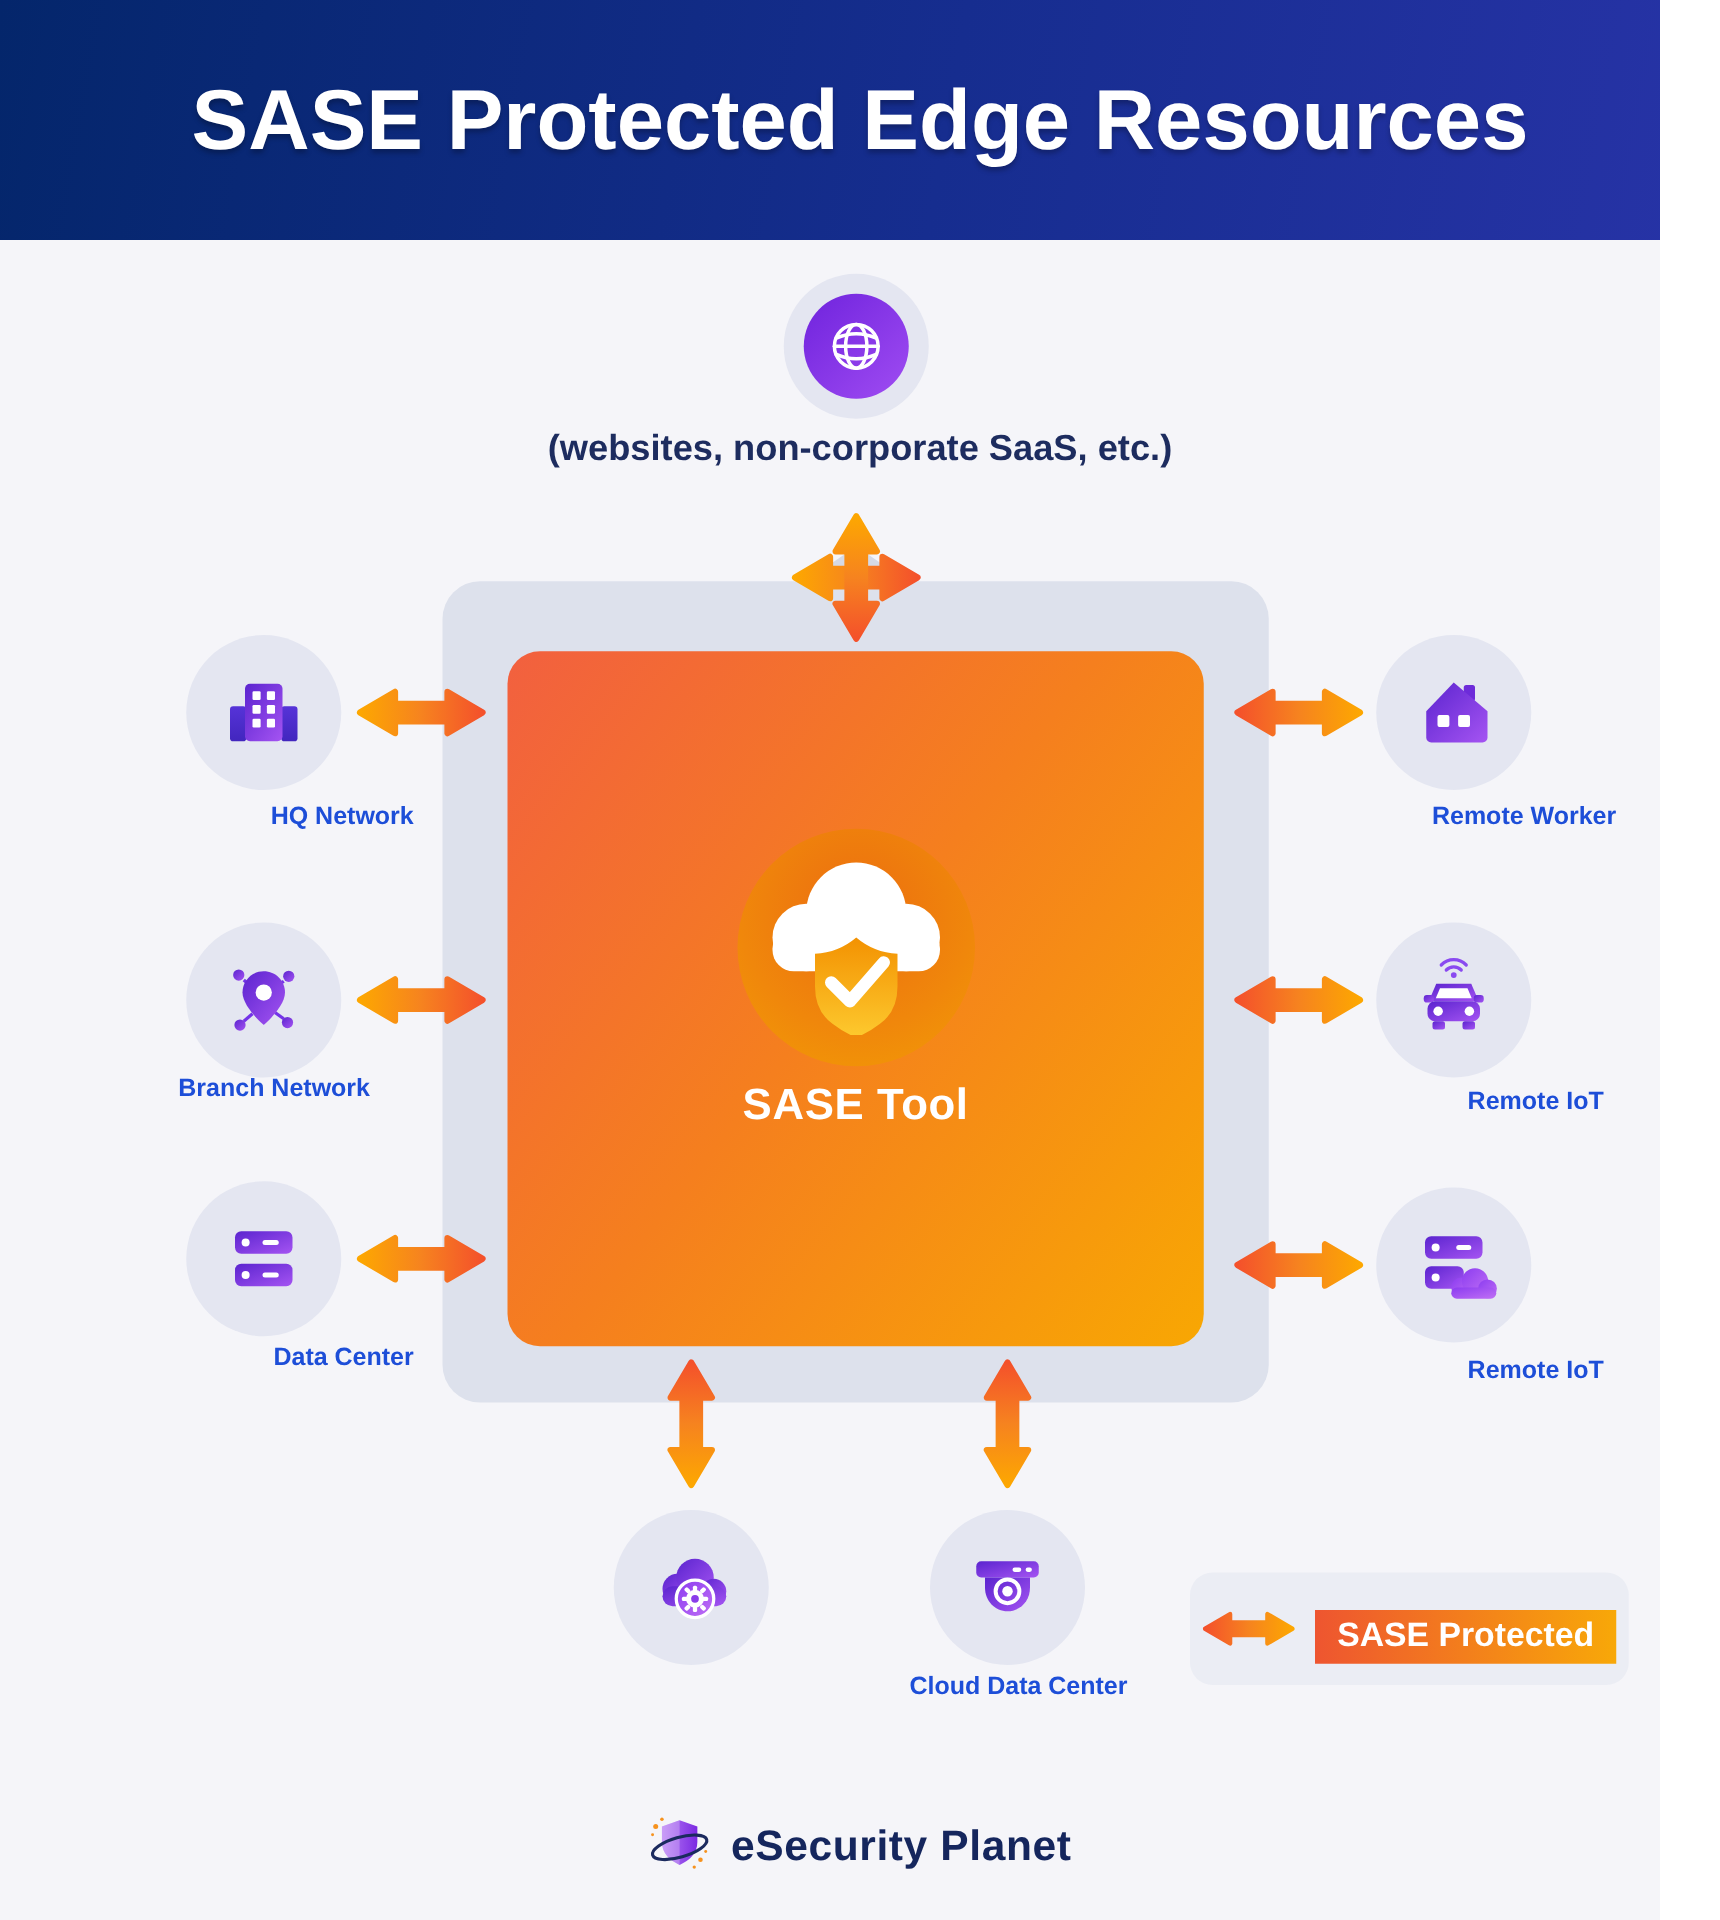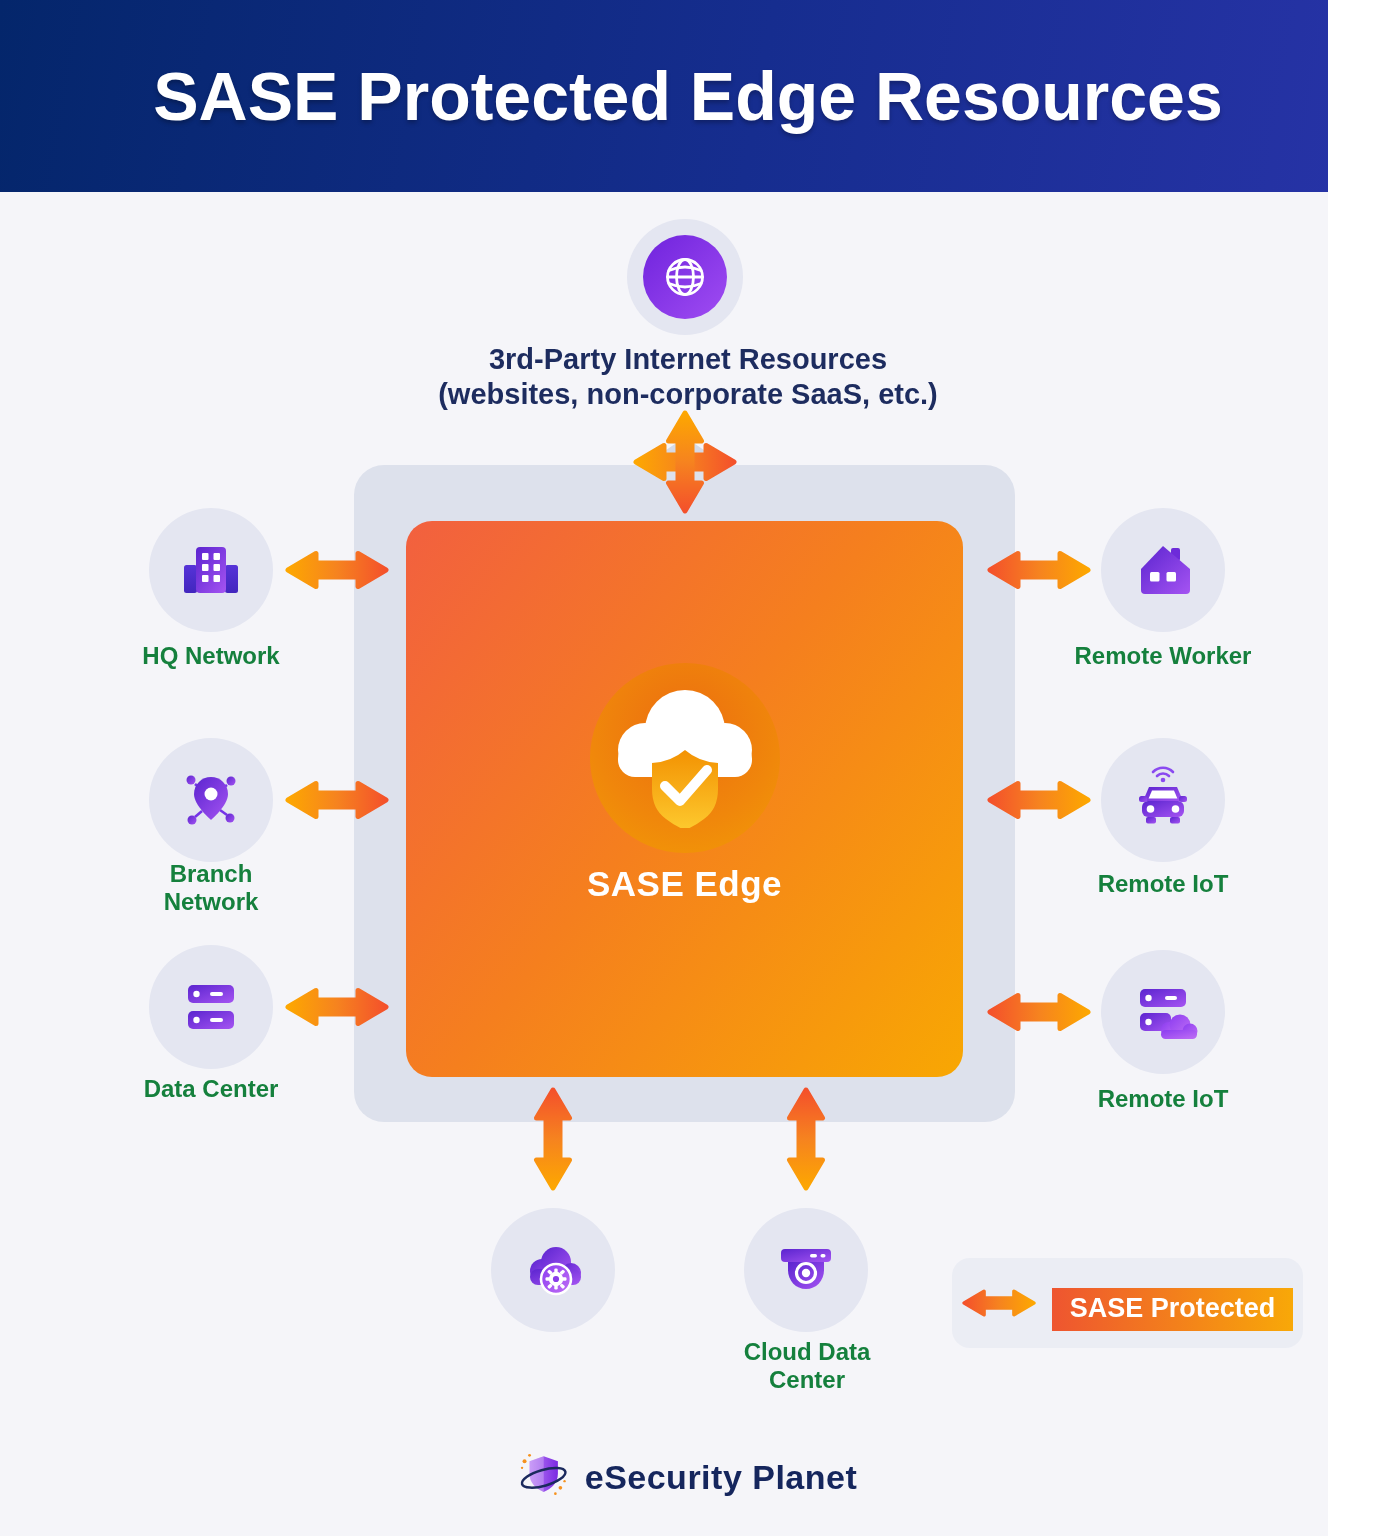--- a/index.html
+++ b/index.html
@@ -50,22 +50,22 @@
   }
   .circle.small{width:116px; height:116px;}
   .purple-disc{
     width:84px; height:84px; border-radius:50%;
     background:linear-gradient(135deg,#6f23dd 0%, #a04cf2 100%);
     display:flex; align-items:center; justify-content:center;
   }
   
   .nlabel{
     position:absolute; transform:translateX(-50%);
-    color:#15803d; font-size:24px; font-weight:600; line-height:1.18;
-    text-align:center;
+    color:#1d4ed8; font-size:20px; font-weight:600; line-height:1.18;
+    text-align:right;
   }
   .toplabel{
     position:absolute; left:688px; top:342px; transform:translateX(-50%);
     color:#1d2c5f; font-size:29px; font-weight:600; line-height:1.2;
     text-align:center; white-space:nowrap;
   }
   
   .arrow{position:absolute; width:104px; height:40px;}
   .arrow.flip{transform:scaleX(-1);}
   .arrow.down-sq{transform:rotate(90deg);}   
@@ -134,37 +134,36 @@
   <div class="hub-circle"></div>
 
   <svg class="hub-icon" width="184" height="160" viewBox="0 0 184 160">
     <circle cx="92" cy="62" r="40" fill="#ffffff"></circle>
     <circle cx="52" cy="82" r="27" fill="#ffffff"></circle>
     <circle cx="132" cy="82" r="27" fill="#ffffff"></circle>
     <rect x="25" y="74" width="134" height="35" rx="17" fill="#ffffff"></rect>
     <path d="M92,82 q-14,12 -33,13 v26 q0,20 14,30 q9,7 19,11 q10,-4 19,-11 q14,-10 14,-30 v-26 q-19,-1 -33,-13 z" fill="url(#grad-shield)"></path>
     <polyline points="72,118 87,133 114,102" fill="none" stroke="#ffffff" stroke-width="10" stroke-linecap="round" stroke-linejoin="round"></polyline>
   </svg>
-  <div class="hub-label">SASE Edge</div>
+  <div class="hub-label">SASE Tool</div>
 
   <div class="circle small" style="left:627px; top:219px;">
     <div class="purple-disc">
       <svg width="52" height="52" viewBox="0 0 52 52">
         <g fill="none" stroke="#ffffff" stroke-width="2.8" stroke-linecap="round">
           <circle cx="26" cy="26" r="17.5"></circle>
           <ellipse cx="26" cy="26" rx="8.5" ry="17.5"></ellipse>
           <path d="M10,19.5 q16,-7 32,0"></path>
           <path d="M10,32.5 q16,7 32,0"></path>
           <path d="M8.5,26 h35"></path>
         </g>
       </svg>
     </div>
   </div>
   <div class="toplabel">
-    <div>3rd-Party Internet Resources</div>
     <div>(websites, non-corporate SaaS, etc.)</div>
   </div>
 
   <div class="circle" style="left:149px; top:508px;">
     <svg width="70" height="70" viewBox="0 0 70 70">
       <rect x="8" y="30" width="13" height="28" rx="2.5" fill="url(#grad-indigo)"></rect>
       <rect x="49" y="30" width="13" height="28" rx="2.5" fill="url(#grad-indigo)"></rect>
       <rect x="20" y="12" width="30" height="46" rx="4" fill="url(#grad-purple)"></rect>
       <g fill="#ffffff">
         <rect x="26" y="18" width="6.5" height="7" rx="1"></rect>

